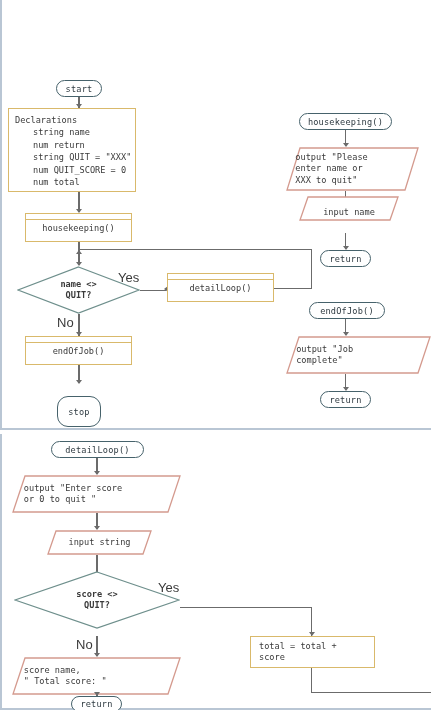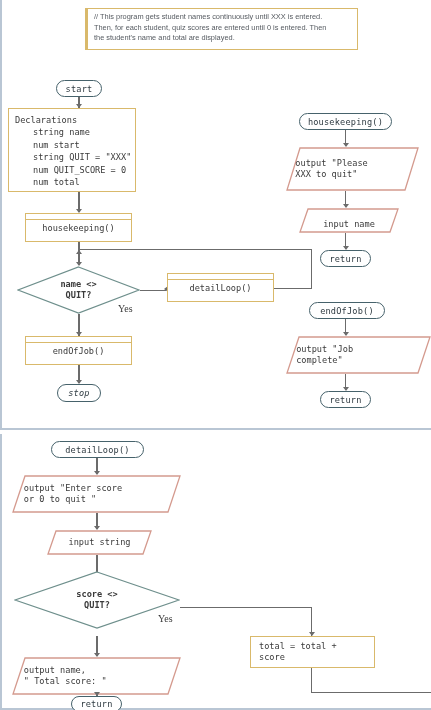--- a/index.html
+++ b/index.html
@@ -65,53 +65,48 @@
   .dec{position:absolute;font-weight:bold;}
   .dec svg{position:absolute;left:0;top:0;}
   .dec .dec-text{
     position:absolute;left:0;top:0;width:100%;height:100%;
     display:flex;flex-direction:column;align-items:center;justify-content:center;
     font-size:8.6px;color:#3a3a3a;line-height:11.5px;
   }
   .dec .dec-text span{display:block;text-align:left;}
 
   .lbl{
-    position:absolute;font-family:Liberation Serif, serif;
-    font-size:10px;color:#3a3a3a;margin-top:33px;
+    position:absolute;font-family:Liberation Sans, sans-serif;
+    font-size:13px;color:#3a3a3a;
   }
   .conn{position:absolute;background:#6b6b6b;}
   .conn.v{width:1.2px;}
   .conn.h{height:1.2px;}
   .arrow{position:absolute;width:0;height:0;
     border-left:3px solid transparent;border-right:3px solid transparent;
     border-top:4px solid #6b6b6b;}
 </style>
 </head>
 <body>
 
 <div class="panel" id="panel-top">
 
   <div class="panel-border pb-left" style="left:0;top:0;height:430px;"></div>
   <div class="panel-border pb-bottom" style="left:0;bottom:0;width:431px;"></div>
 
-  <div id="comment-box">
-    <div>// This program gets student names continuously until XXX is entered.</div>
-    <div>Then, for each student, quiz scores are entered until 0 is entered. Then</div>
-    <div>the student's name and total are displayed.</div>
-  </div>
 
   <div class="term" style="left:56px;top:80px;width:46px;height:17px;">
     <span>start</span>
   </div>
   <div class="conn v" style="left:78.4px;top:97px;height:11px;"></div>
   <div class="arrow" style="left:76px;top:104px;"></div>
 
   <div class="decl" style="left:8px;top:108px;width:128px;height:84px;"><span>Declarations</span>
 <span style="padding-left:18px;display:inline-block">string name</span>
-<span style="padding-left:18px;display:inline-block">num start</span>
+<span style="padding-left:18px;display:inline-block">num return</span>
 <span style="padding-left:18px;display:inline-block">string QUIT = "XXX"</span>
 <span style="padding-left:18px;display:inline-block">num QUIT_SCORE = 0</span>
 <span style="padding-left:18px;display:inline-block">num total</span></div>
 
   <div class="conn v" style="left:78.4px;top:192px;height:20px;"></div>
   <div class="arrow" style="left:76px;top:209px;"></div>
 
   <div class="module" style="left:25px;top:213px;width:107px;height:29px;">
     <span>housekeeping()</span>
   </div>
@@ -146,44 +141,45 @@
   <div class="conn v" style="left:78.4px;top:314px;height:22px;"></div>
   <div class="arrow" style="left:76px;top:332px;"></div>
 
   <div class="module" style="left:25px;top:336px;width:107px;height:29px;">
     <span>endOfJob()</span>
   </div>
 
   <div class="conn v" style="left:78.4px;top:365px;height:18px;"></div>
   <div class="arrow" style="left:76px;top:380px;"></div>
 
-  <div class="term" style="left:57px;top:384px;width:44px;height:18px;font-style:italic;">
+  <div class="term" style="left:57px;top:396px;width:44px;height:31px;">
     <span>stop</span>
   </div>
 
   <div class="term" style="left:299px;top:113px;width:93px;height:17px;">
     <span>housekeeping()</span>
   </div>
   <div class="conn v" style="left:345px;top:130px;height:16px;"></div>
   <div class="arrow" style="left:342.6px;top:143px;"></div>
 
   <div class="io leftalign" style="left:286px;top:147px;width:133px;height:44px;">
     <svg width="133" height="44" viewBox="0 0 133 44">
       <polygon points="14,1 132,1 119,43 1,43" fill="#ffffff" stroke="#d49a8e" stroke-width="1.3"></polygon>
     </svg>
     <div class="io-text">
       <span>output "Please</span>
+      <span>enter name or</span>
       <span>XXX to quit"</span>
     </div>
   </div>
 
   <div class="conn v" style="left:345px;top:191px;height:16px;"></div>
   <div class="arrow" style="left:342.6px;top:204px;"></div>
 
-  <div class="io" style="left:299px;top:208px;width:100px;height:33px;">
+  <div class="io" style="left:299px;top:196px;width:100px;height:33px;">
     <svg width="100" height="25" viewBox="0 0 100 25">
       <polygon points="9,1 99,1 91,24 1,24" fill="#ffffff" stroke="#d49a8e" stroke-width="1.3"></polygon>
     </svg>
     <div class="io-text">
       <span>input name</span>
     </div>
   </div>
 
   <div class="conn v" style="left:345px;top:233px;height:16px;"></div>
   <div class="arrow" style="left:342.6px;top:246px;"></div>
@@ -279,21 +275,21 @@
 
   <div class="lbl" style="left:76px;top:203px;">No</div>
   <div class="conn v" style="left:96.4px;top:202px;height:20px;"></div>
   <div class="arrow" style="left:94px;top:219px;"></div>
 
   <div class="io leftalign" style="left:12px;top:223px;width:169px;height:38px;">
     <svg width="169" height="38" viewBox="0 0 169 38">
       <polygon points="13,1 168,1 156,37 1,37" fill="#ffffff" stroke="#d49a8e" stroke-width="1.3"></polygon>
     </svg>
     <div class="io-text">
-      <span>output name,</span>
+      <span>score name,</span>
       <span>" Total score: "</span>
     </div>
   </div>
 
   <div class="conn v" style="left:96.4px;top:261px;height:13px;"></div>
   <div class="arrow" style="left:94px;top:258px;"></div>
 
   <div class="term" style="left:71px;top:262px;width:51px;height:16px;">
     <span>return</span>
   </div>

